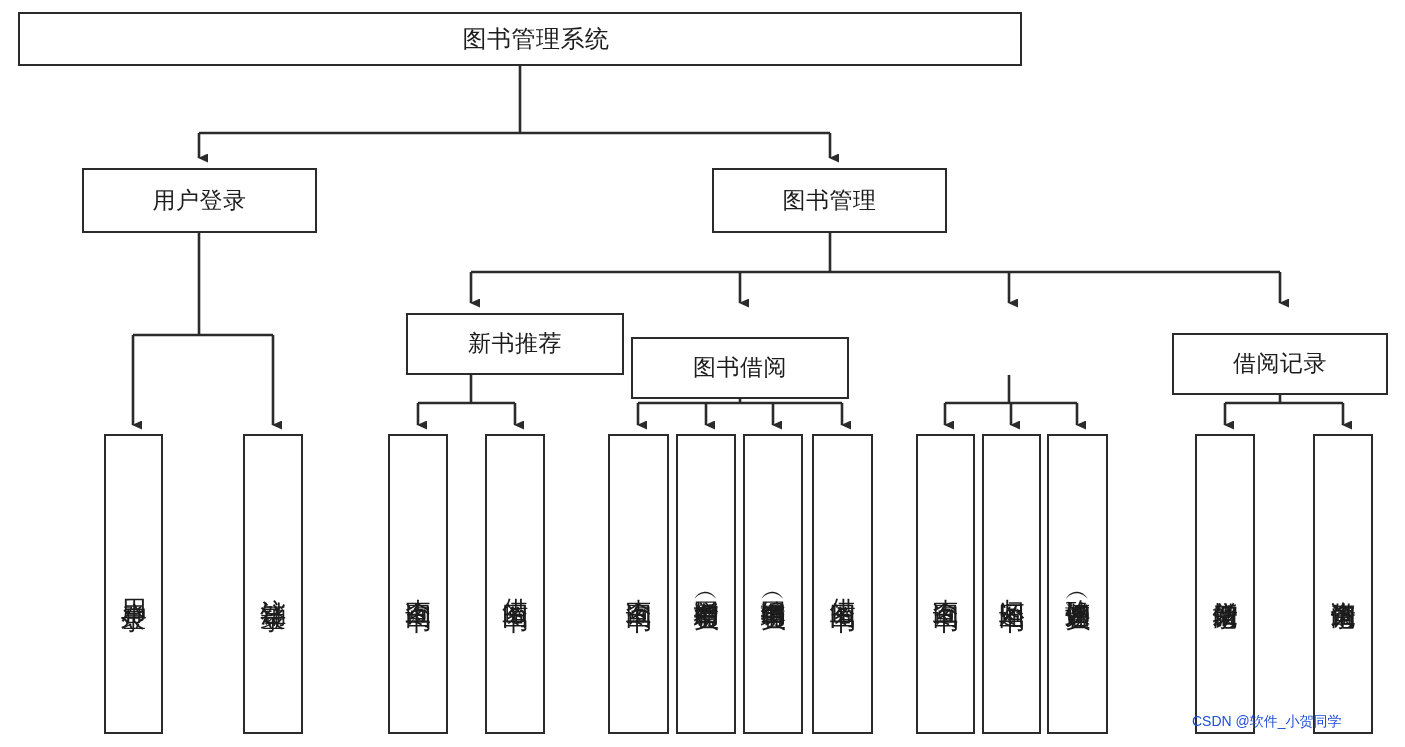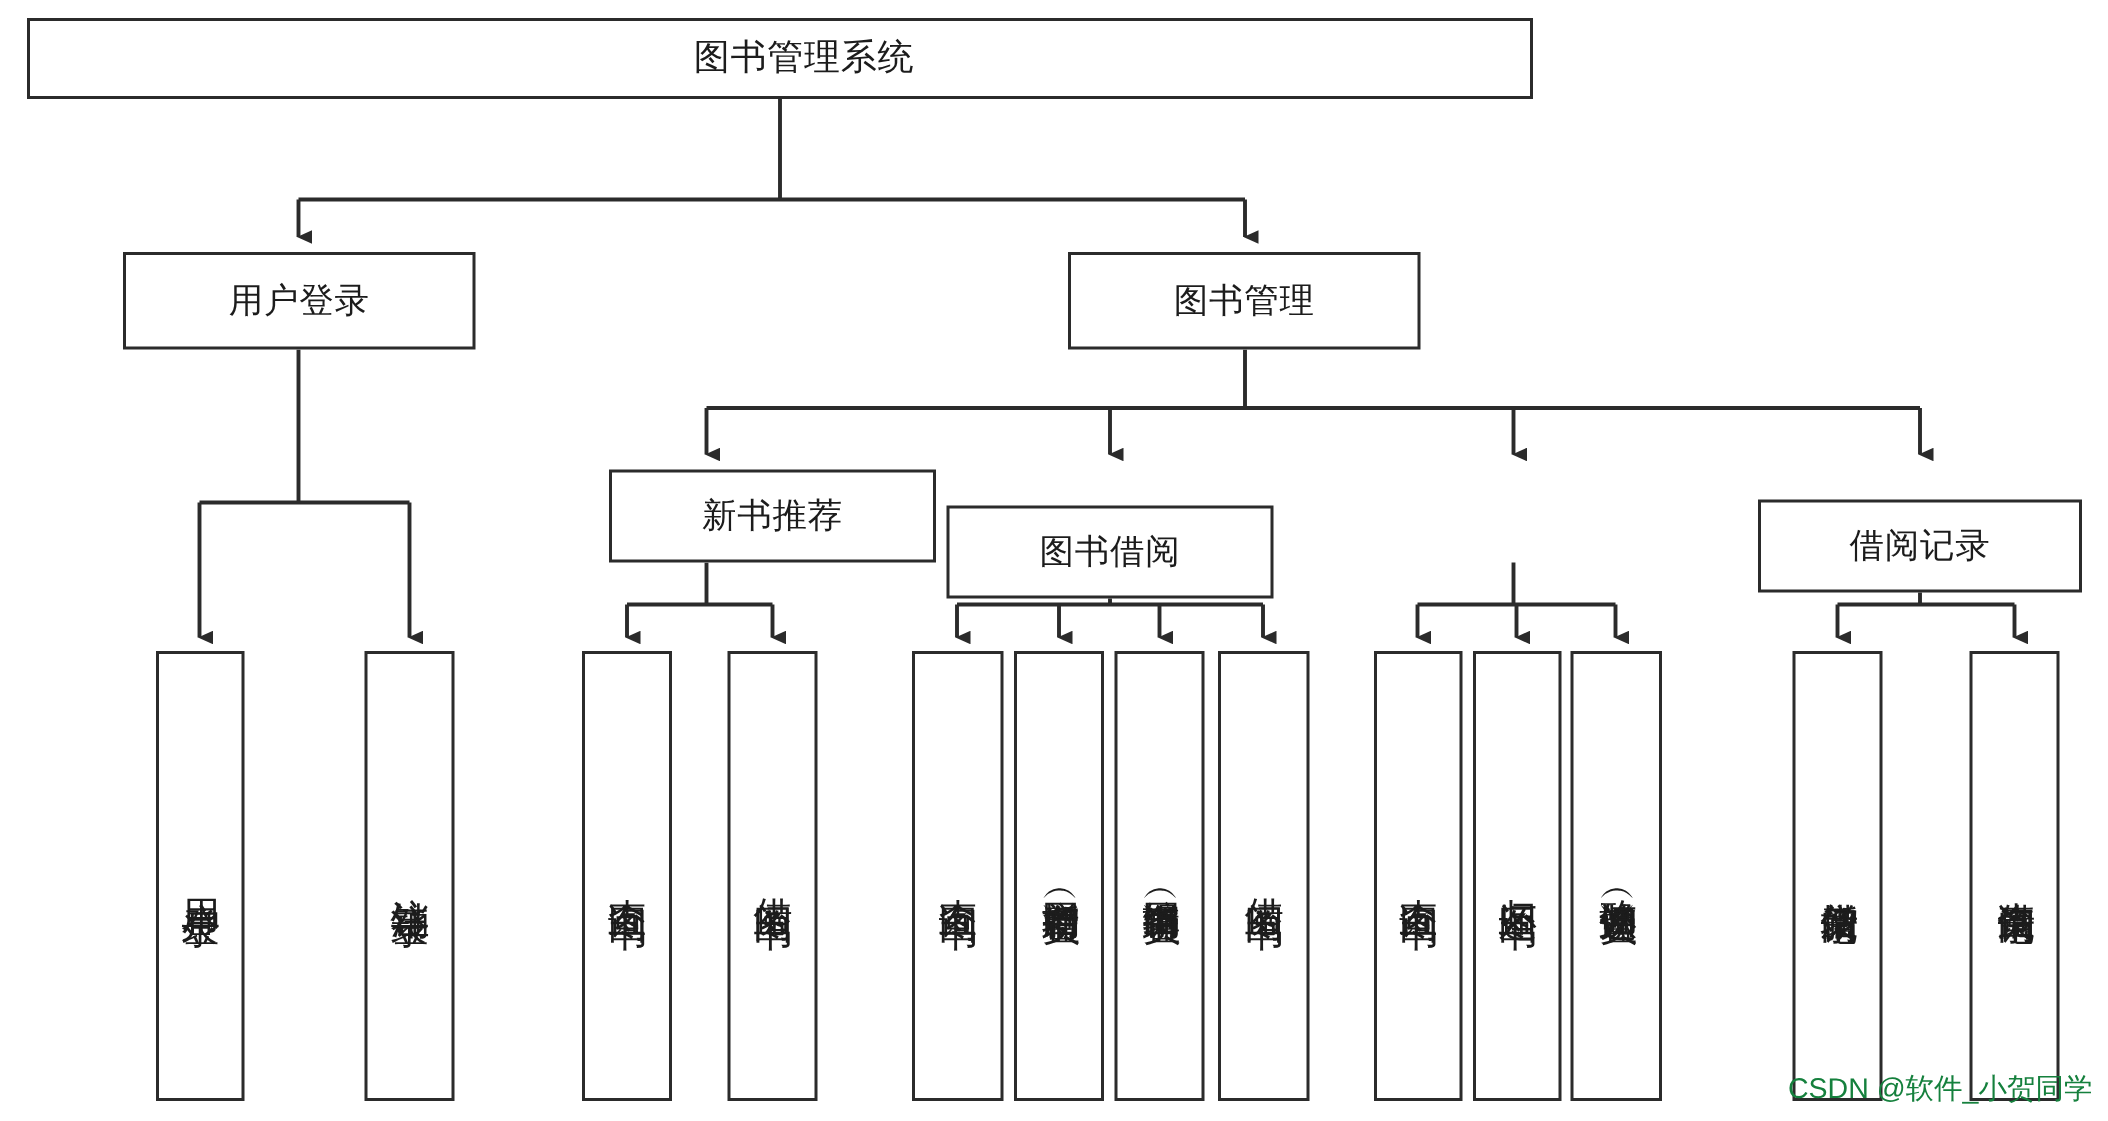--- a/index.html
+++ b/index.html
@@ -63,22 +63,22 @@
     letter-spacing: 3px;
     white-space: nowrap;
   }
   .node.vertical.long .node-label {
     font-size: 25px;
     letter-spacing: 1px;
     line-height: 1.18;
   }
   .watermark {
     position: absolute;
-    color: #15803d;
-    font-size: 19px;
+    color: #1d4ed8;
+    font-size: 14px;
     white-space: nowrap;
     font-family: "Liberation Sans", "DejaVu Sans", sans-serif;
   }
 </style>
 </head>
 <body>
 
 <div id="diagram-root">
 
   <svg class="connector-layer" viewBox="0 0 1405 747" xmlns="http://www.w3.org/2000/svg">

